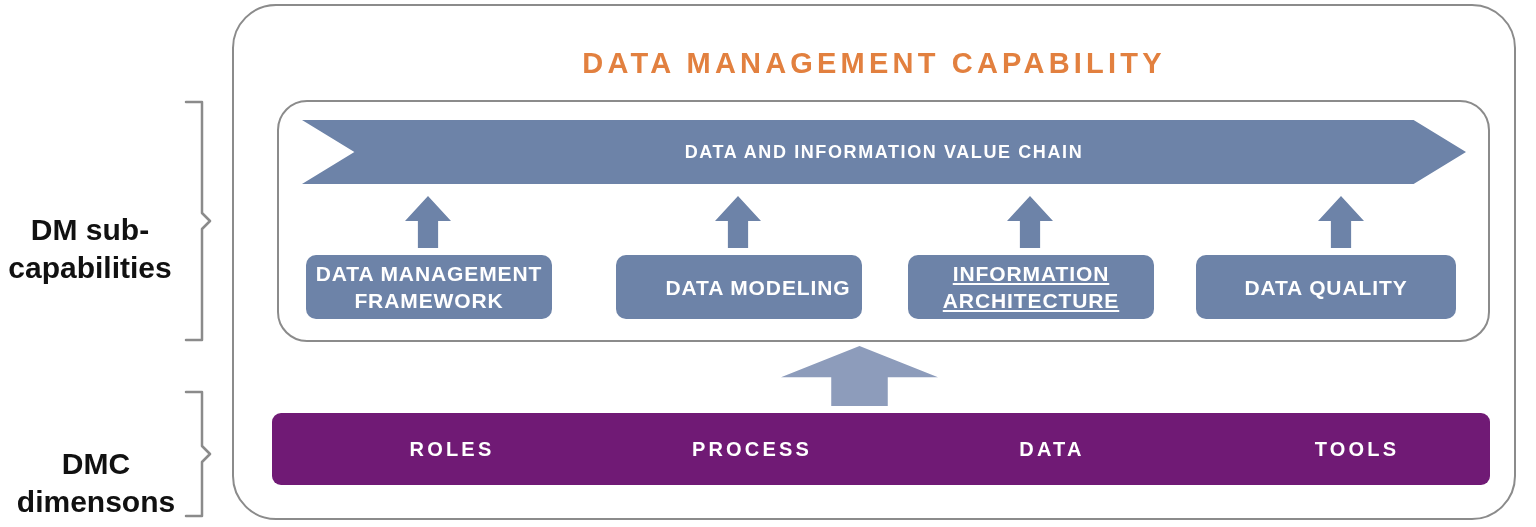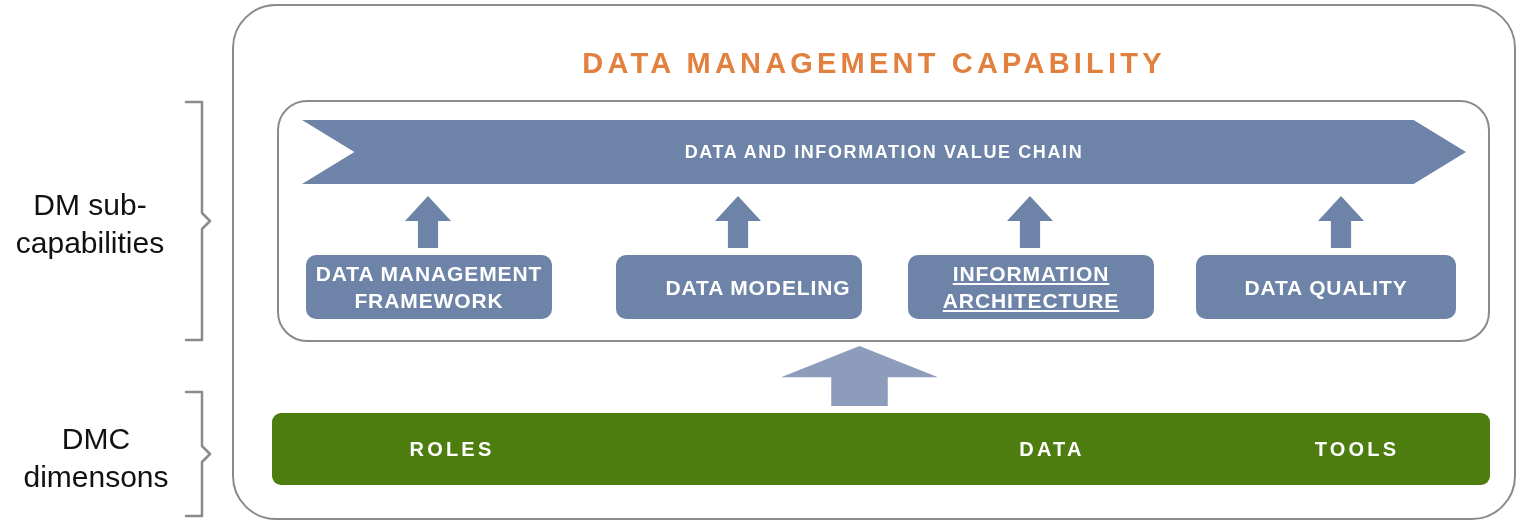--- a/index.html
+++ b/index.html
@@ -17,22 +17,23 @@
   }
 
   
   .side-label {
     position: absolute;
     text-align: center;
     color: #111111;
     font-family: "Liberation Sans", sans-serif;
     font-size: 30px;
     line-height: 38px;
-    font-weight: 400;
+    font-weight: 700;
     white-space: pre-line;
+    margin-top: 25px;
   }
   #label-sub-capabilities {
     left: 0px;
     top: 186px;
     width: 180px;
   }
   #label-dmc-dimensions {
     left: 6px;
     top: 420px;
     width: 180px;
@@ -165,21 +166,21 @@
     clip-path: polygon(50% 0, 100% 52%, 68% 52%, 68% 100%, 32% 100%, 32% 52%, 0 52%);
   }
 
   
   #dimensions-bar {
     position: absolute;
     left: 272px;
     top: 413px;
     width: 1218px;
     height: 72px;
-    background: #4d7c0f;
+    background: #701a75;
     border-radius: 9px;
   }
   .dim-label {
     position: absolute;
     top: 0;
     height: 72px;
     display: flex;
     align-items: center;
     justify-content: center;
     color: #ffffff;
@@ -234,15 +235,16 @@
 FRAMEWORK</div>
 <div class="cap-box" id="cap-box-2">DATA MODELING</div>
 <div class="cap-box" id="cap-box-3">INFORMATION
 ARCHITECTURE</div>
 <div class="cap-box" id="cap-box-4">DATA QUALITY</div>
 
 <div id="big-arrow"></div>
 
 <div id="dimensions-bar">
   <div class="dim-label" id="dim-label-1">ROLES</div>
+  <div class="dim-label" id="dim-label-2">PROCESS</div>
   <div class="dim-label" id="dim-label-3">DATA</div>
   <div class="dim-label" id="dim-label-4">TOOLS</div>
 </div>
 
 </body></html>

